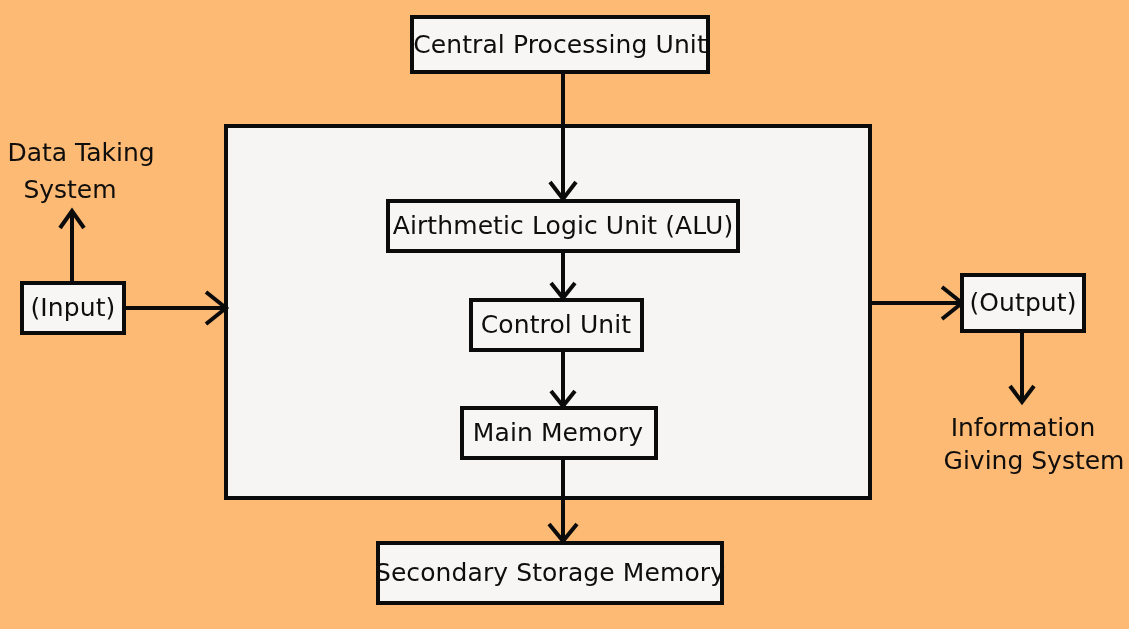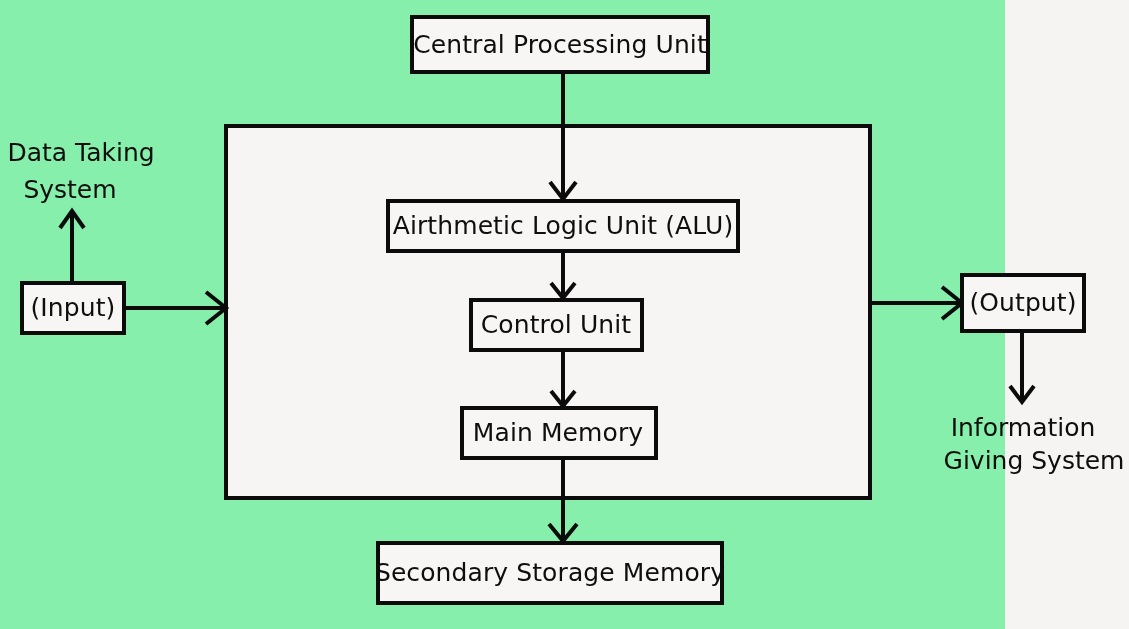--- a/index.html
+++ b/index.html
@@ -9,23 +9,23 @@
     background: #f5f4f2;
   }
   body {
     width: 1129px;
     height: 629px;
     overflow: hidden;
     font-family: "DejaVu Sans", sans-serif;
   }
   #diagram-root {
     position: relative;
-    width: 1005px;
+    width: 1129px;
     height: 629px;
-    background: #86efac;
+    background: #fdba74;
   }
   svg.diagram-canvas {
     position: absolute;
     top: 0;
     left: 0;
     width: 1129px;
     height: 629px;
     display: block;
   }
   .node-box {

